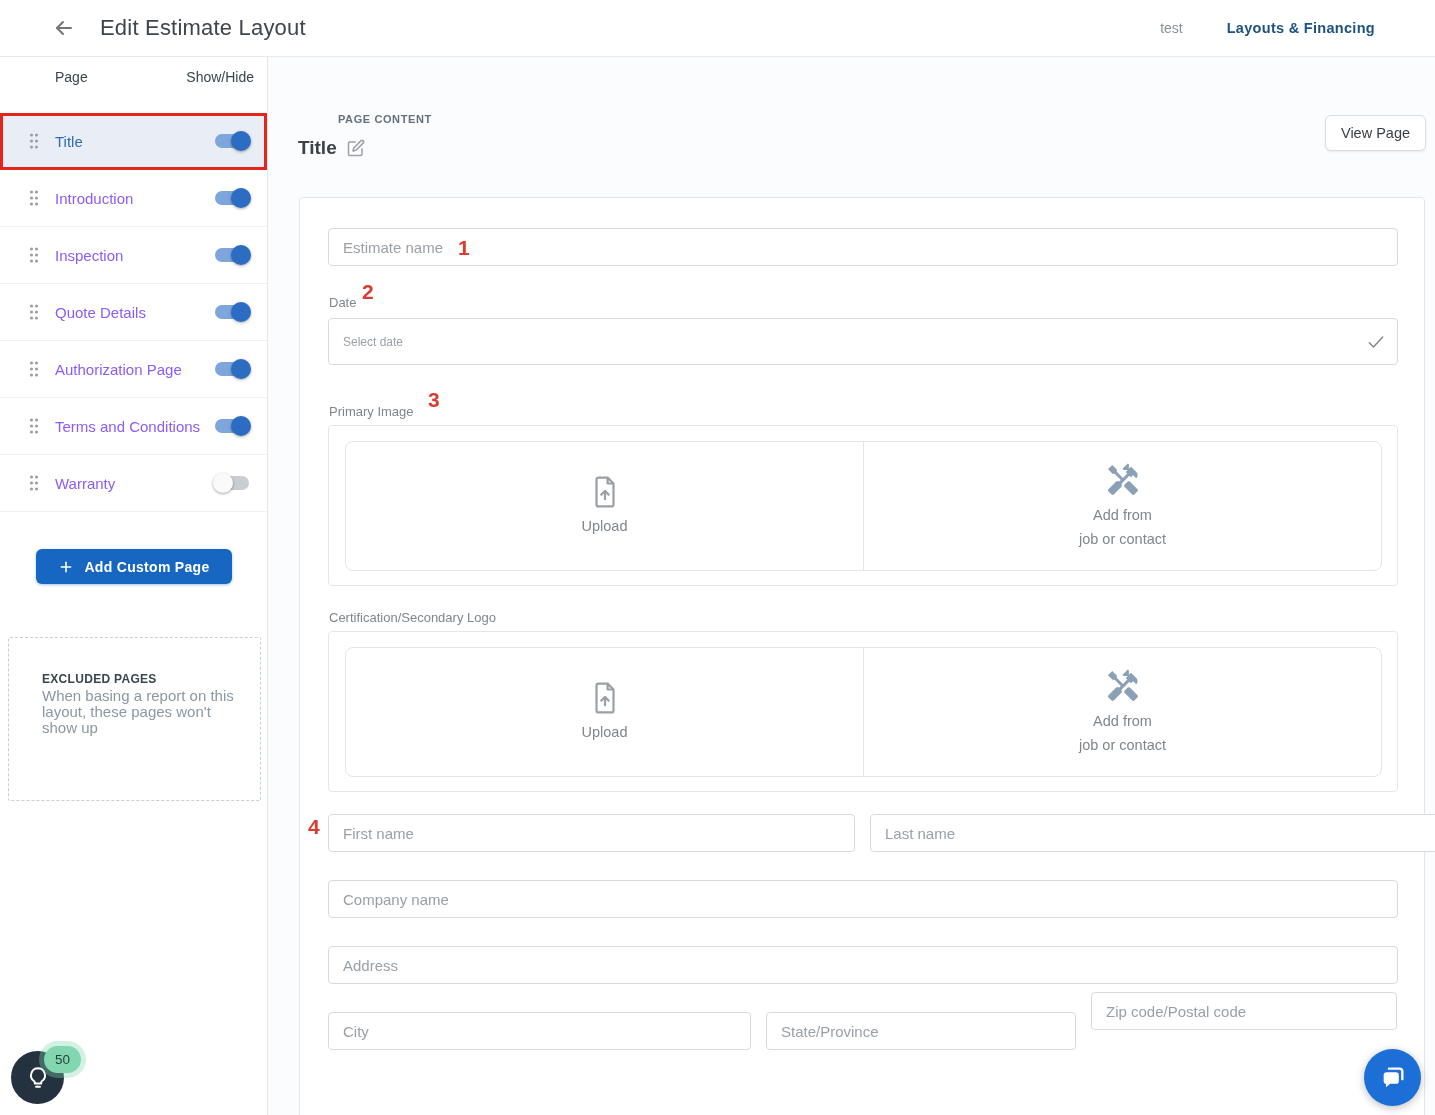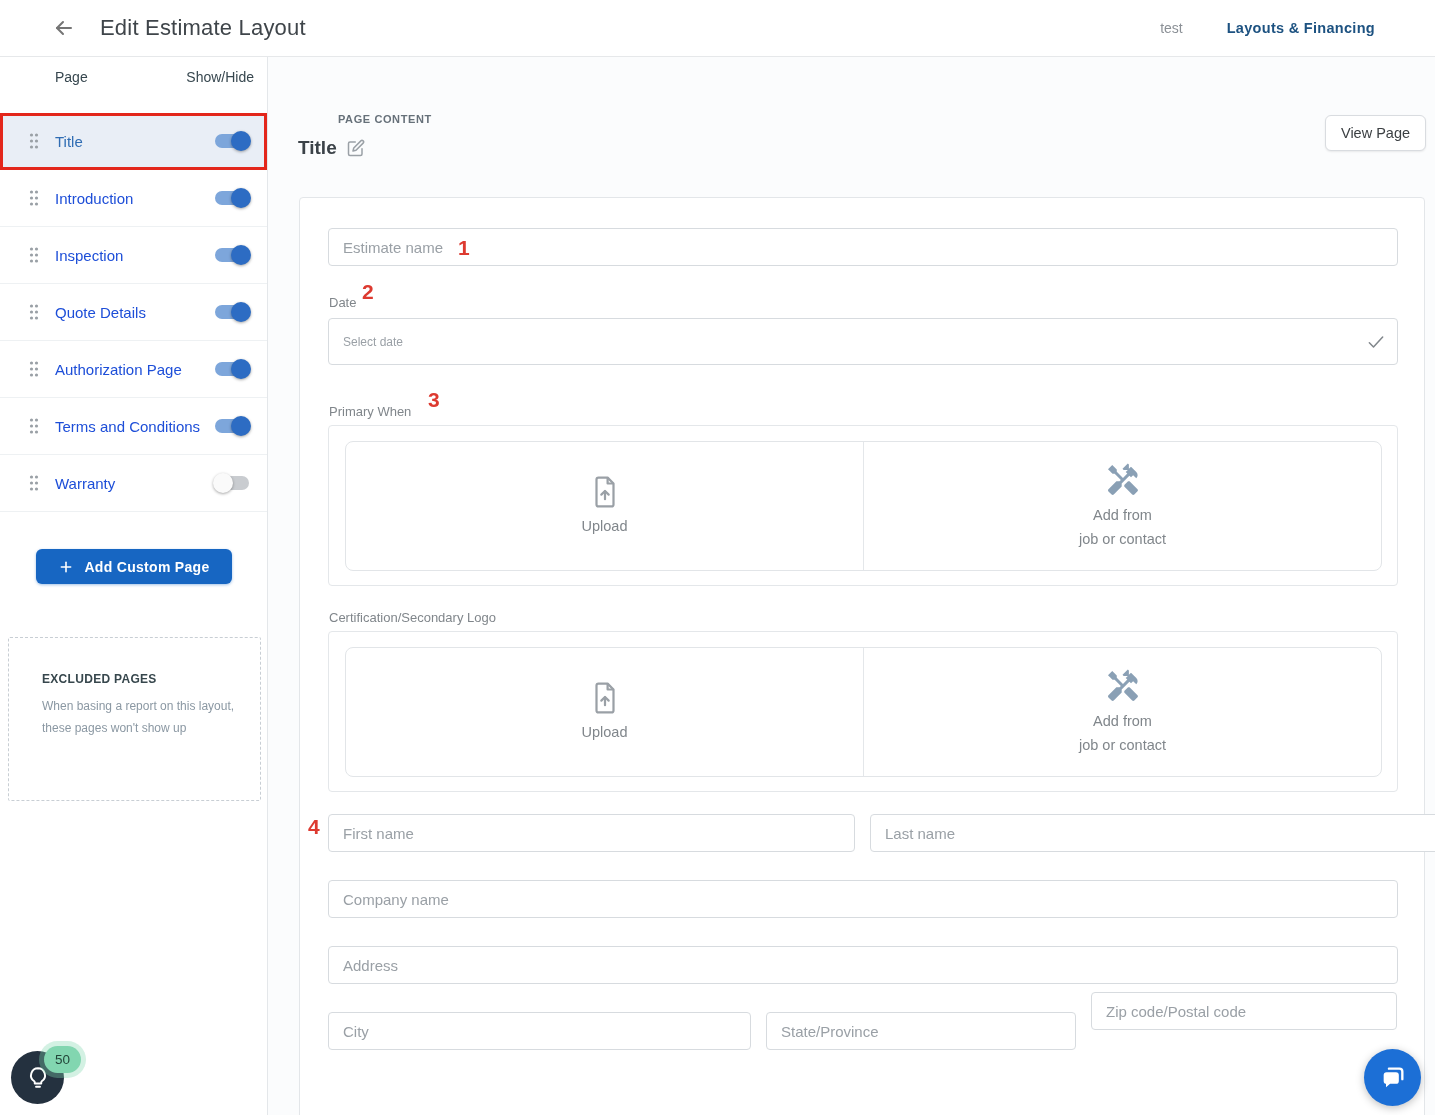--- a/index.html
+++ b/index.html
@@ -20,38 +20,38 @@
   .sidebar { position:absolute; left:0; top:57px; width:268px; height:1058px; background:#fff;
              border-right:1px solid #e4e7ea; z-index:2; }
   .sb-head { height:56px; display:flex; align-items:center; padding:0 13px 16px 55px;
              font-size:14px; color:#37474f; }
   .sb-head .col-show { margin-left:auto; }
   .sb-row { height:57px; display:flex; align-items:center; padding-left:28px;
             border-bottom:1px solid #eef1f3; cursor:pointer; position:relative; background:#fff; }
   .sb-row.selected { background:#e9eef6; outline:3px solid #e3261b; outline-offset:-3px; }
   .sb-row.selected .sb-label { color:#2f6cb3; }
   .drag { width:12px; height:18px; display:flex; align-items:center; }
-  .sb-label { margin-left:15px; font-size:15px; color:#1d4ed8; }
+  .sb-label { margin-left:15px; font-size:15px; color:#8b5cf6; }
   .toggle { margin-left:auto; margin-right:18px; width:34px; height:14px; border-radius:7px;
             background:#c9ccd0; position:relative; cursor:pointer; flex:none; }
   .toggle .knob { position:absolute; top:-3px; left:-2px; width:20px; height:20px; border-radius:50%;
                   background:#fafafa; box-shadow:0 1px 3px rgba(0,0,0,.35); }
   .toggle.on { background:#7da6db; }
   .toggle.on .knob { left:auto; right:-2px; background:#2d6cc3; }
 
   .add-btn { display:flex; align-items:center; justify-content:center; gap:10px;
              margin:37px 0 0 36px; width:196px; height:35px; background:#1766c2; color:#fff;
              border:none; border-radius:6px; font-family:"Liberation Sans",sans-serif;
              font-size:14px; font-weight:700; letter-spacing:.3px; cursor:pointer;
              box-shadow:0 1px 3px rgba(23,102,194,.4); }
 
   .excluded { margin:53px 0 0 8px; width:253px; height:164px; border:1px dashed #c8ced4;
               border-radius:2px; padding:34px 22px 0 33px; }
   .ex-title { font-size:12px; font-weight:700; color:#37474d; letter-spacing:.3px; }
-  .ex-body { margin-top:9px; font-size:12px; line-height:22px; color:#8b98a3; }
+  .ex-body { margin-top:2px; font-size:15px; line-height:16px; color:#8b98a3; }
 
   
   .main { position:absolute; left:268px; top:57px; width:1167px; height:1058px; overflow:hidden; }
   .section-label { position:absolute; left:30px; top:56px; font-size:11px; font-weight:700;
                    color:#667079; letter-spacing:.6px;padding-left:40px; }
   .page-name-row { position:absolute; left:30px; top:80px; display:flex; align-items:center; gap:10px; }
   .page-name-row h2 { font-size:19px; font-weight:700; color:#3b4248; }
   .edit-ic { width:18px; height:18px; cursor:pointer; }
   .view-page { position:absolute; left:1057px; top:58px; width:101px; height:36px; background:#fff;
                border:1px solid #d9dce0; border-radius:6px; font-family:"Liberation Sans",sans-serif;
@@ -275,21 +275,21 @@
       <input class="inp i-estimate" placeholder="Estimate name" style="">
       <span class="ann ann-1">1</span>
 
       <label class="fld-label l-date">Date</label>
       <span class="ann ann-2">2</span>
       <input class="inp i-date" placeholder="Select date" style="">
       <svg class="date-check" viewBox="0 0 24 24" fill="none" stroke="#80868b" stroke-width="1.8" stroke-linecap="round" stroke-linejoin="round">
           <path d="M4 13l5 5L20 6"></path>
         </svg>
 
-      <label class="fld-label l-primary">Primary When</label>
+      <label class="fld-label l-primary">Primary Image</label>
       <span class="ann ann-3">3</span>
       <div class="media-box box-a">
         <div class="media-inner">
           <div class="half left">
             <svg width="32" height="34" viewBox="0 0 24 26" fill="none" stroke="#9aa0a6" stroke-width="1.7" stroke-linejoin="round">
                 <path d="M14 2H7a1.5 1.5 0 0 0-1.5 1.5v19A1.5 1.5 0 0 0 7 24h10a1.5 1.5 0 0 0 1.5-1.5V6.5z"></path>
                 <path d="M14 2v4.5h4.5"></path>
                 <path d="M12 18.5v-6" stroke-linecap="round"></path>
                 <path d="M9.2 15l2.8-2.8 2.8 2.8" stroke-linecap="round"></path>
               </svg>

